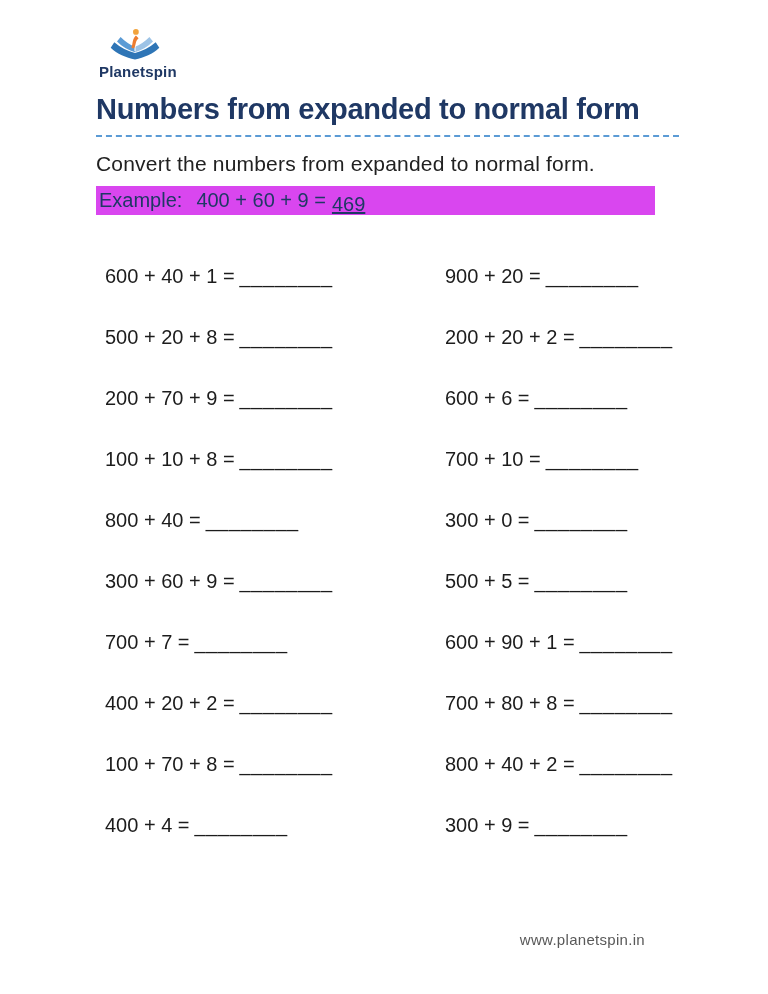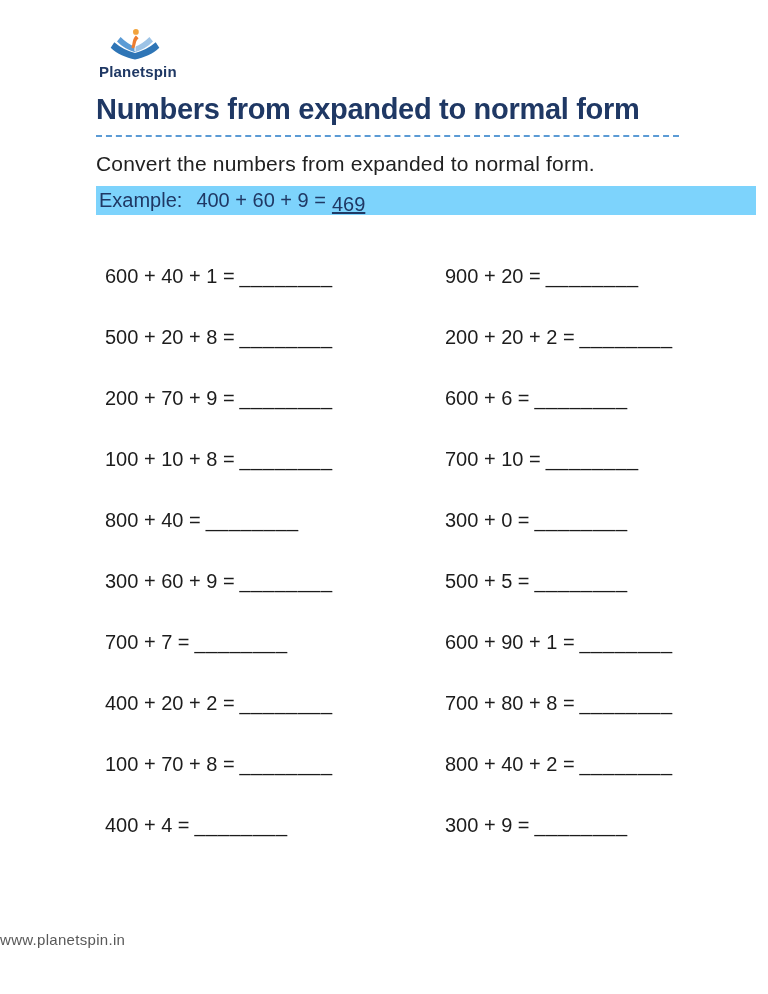--- a/index.html
+++ b/index.html
@@ -27,43 +27,43 @@
     font-size:29px;font-weight:bold;color:#1f3864;
     letter-spacing:-0.3px;line-height:34px;
   }
   
   .instruction{
     position:absolute;top:152px;left:96px;
     font-size:21px;color:#212121;letter-spacing:.2px;
   }
   
   .example-bar{
-    position:absolute;top:186px;left:96px;width:660px;height:29px;
-    background:#7dd3fc;
+    position:absolute;top:186px;left:96px;width:559px;height:29px;
+    background:#d946ef;
     display:flex;align-items:center;
     font-size:20px;color:#1f3864;
   }
   .example-label{margin-left:3px;}
   .example-expr{margin-left:14px;}
   .example-answer{margin-left:6px;text-decoration:underline;font-weight:normal;margin-top:8px;}
   
   .problems{
     position:absolute;top:246px;left:105px;
     display:grid;grid-template-columns:340px auto;
   }
   .col{display:block;}
   .problem{
     height:61px;line-height:61px;
     font-size:20px;color:#1c1c1c;white-space:nowrap;
   }
   .blank{margin-left:5px;color:#1c1c1c;letter-spacing:0.5px;}
   
   .footer{
     position:absolute;top:931px;left:0;width:645px;
-    text-align:left;font-size:15px;color:#595959;letter-spacing:.3px;
+    text-align:right;font-size:15px;color:#595959;letter-spacing:.3px;
   }
 </style>
 </head>
 <body>
 
 <div class="page">
 
   <div class="logo">
     <svg viewBox="0 0 60 40" aria-hidden="true">
 

